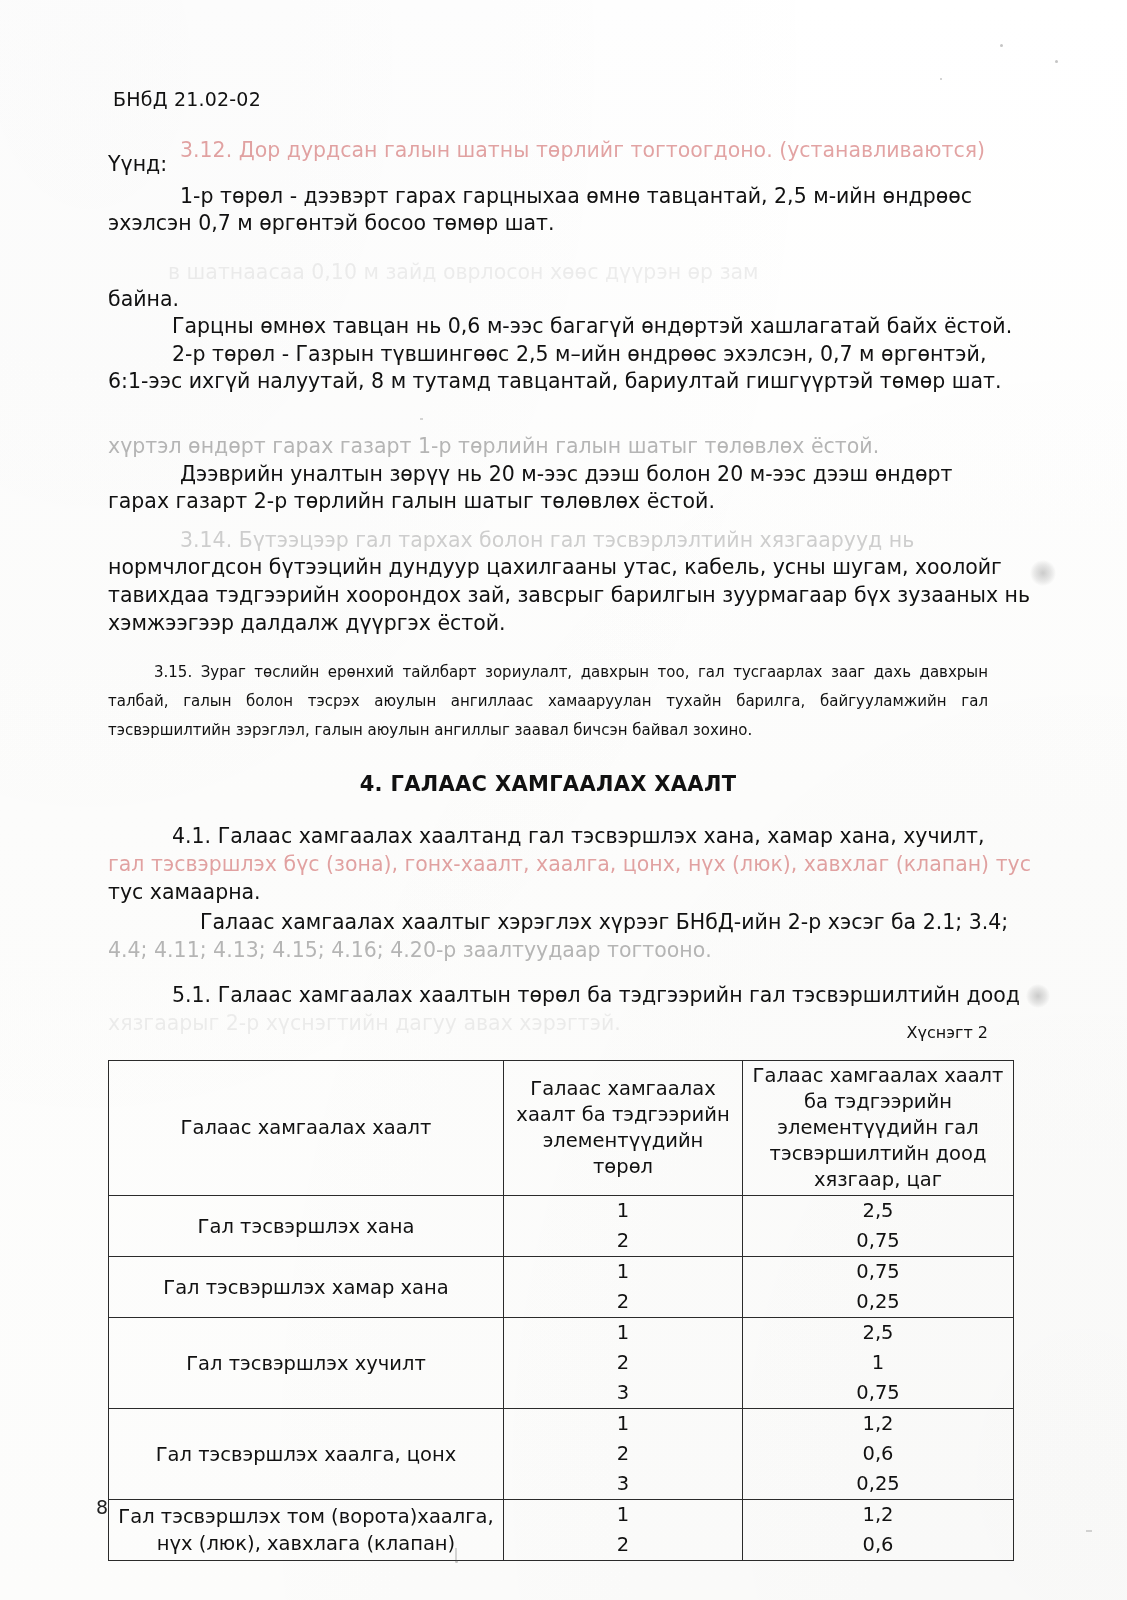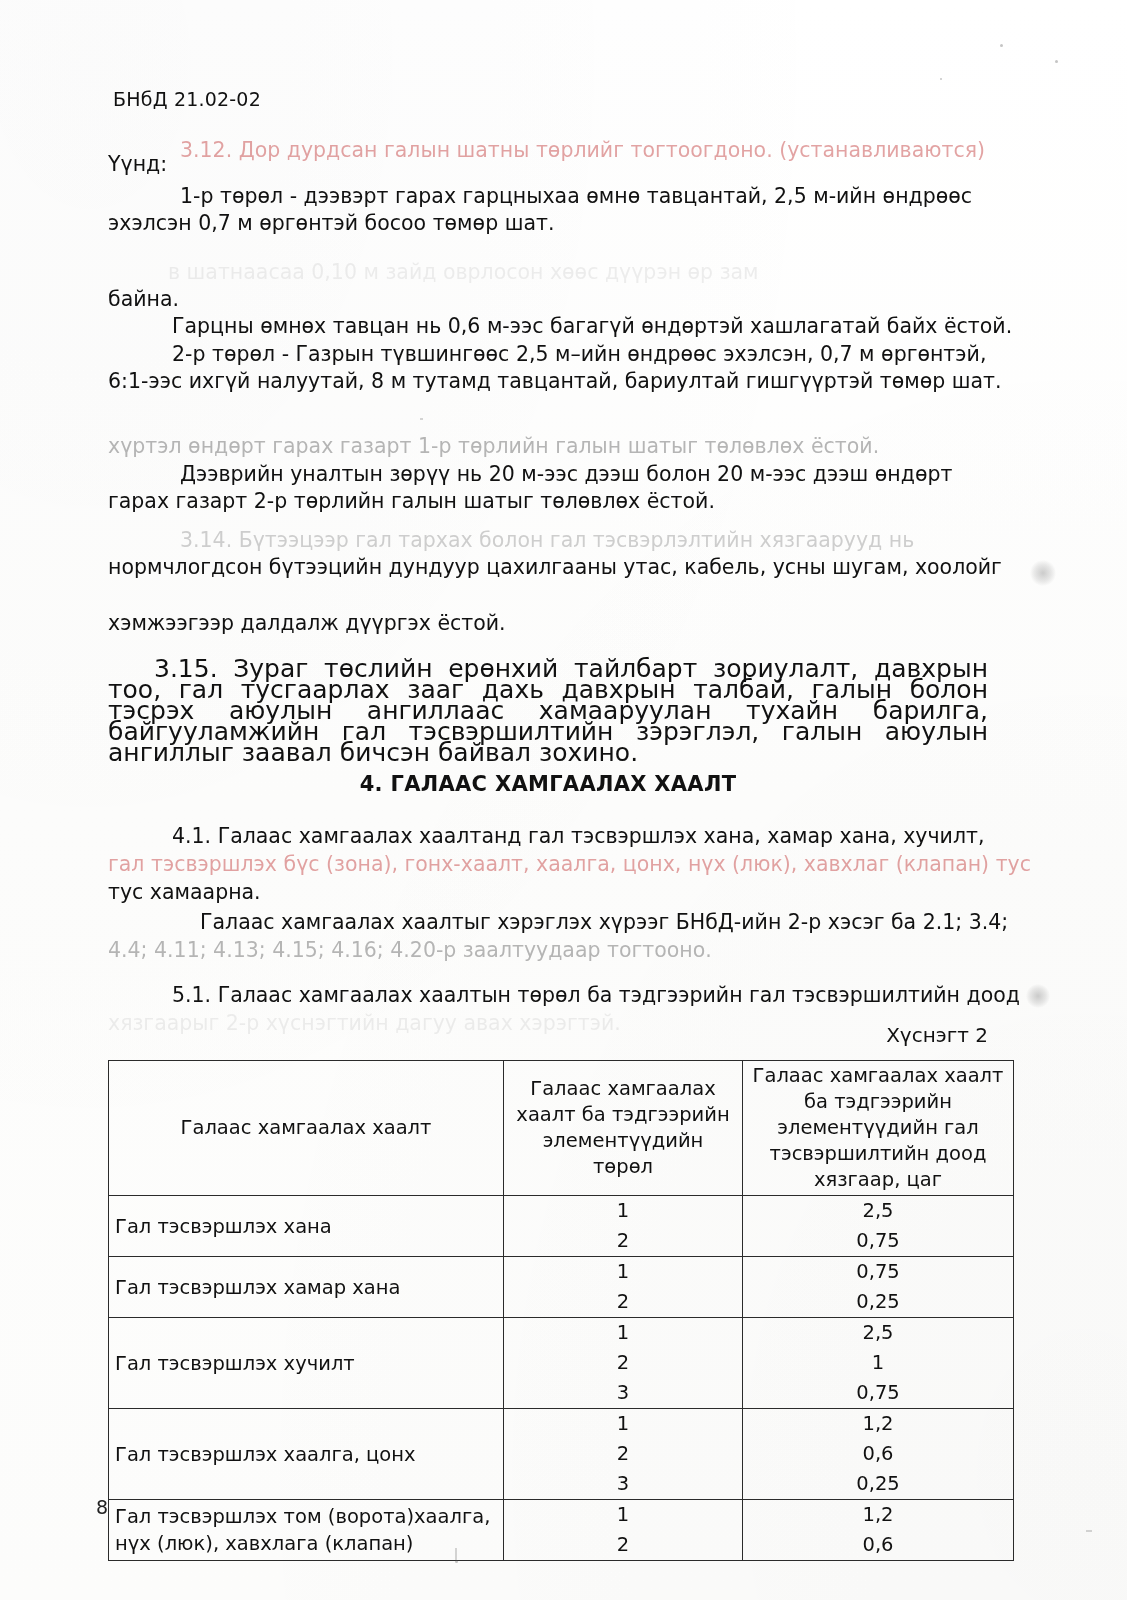--- a/index.html
+++ b/index.html
@@ -40,22 +40,22 @@
     position: absolute;
     left: 113px;
     top: 88px;
     font-weight: normal;
     font-size: 19px;
     letter-spacing: 0.2px;
   }
 
   p.para {
     margin: 0;
-    font-size: 25px;
-    line-height: 21px;
+    font-size: 15px;
+    line-height: 29px;
     text-align: justify;
     text-justify: inter-word;
   }
   .indent { text-indent: 46px; }
 
   
   .faded-1 { color: #9a9a9a; opacity: 0.72; }
   .faded-2 { color: #a8a8a8; opacity: 0.55; filter: blur(0.25px); }
   .faded-3 { color: #b91c1c; opacity: 0.40; filter: blur(0.4px); }
   .faded-4 { color: #c2c2c2; opacity: 0.28; filter: blur(0.55px); }
@@ -70,21 +70,21 @@
   .heading {
     text-align: center;
     font-weight: bold;
     font-size: 21px;
     letter-spacing: 0.3px;
     margin: 0;
   }
 
   .table-caption {
     text-align: right;
-    font-size: 20px;
+    font-size: 16px;
     margin: 0;
   }
 
   table.t2 {
     border-collapse: collapse;
     width: 866px;
     font-size: 19.5px;
     table-layout: fixed;
   }
   table.t2 th, table.t2 td {
@@ -92,21 +92,21 @@
     padding: 2px 6px;
     vertical-align: middle;
   }
   table.t2 th {
     font-weight: normal;
     text-align: center;
     line-height: 26px;
     height: 120px;
   }
   table.t2 td.name {
-    text-align: left;
+    text-align: center;
     line-height: 27px;
   }
   table.t2 td.num {
     text-align: center;
     line-height: 30px;
     padding: 0;
   }
   .sub {
     display: block;
     line-height: 30px;
@@ -166,20 +166,21 @@
   <div class="line-abs" style="left:172px; top:340px;">2-р төрөл - Газрын түвшингөөс 2,5 м–ийн өндрөөс эхэлсэн, 0,7 м өргөнтэй,</div>
   <div class="line-abs" style="left:108px; top:367px;">6:1-ээс ихгүй налуутай, 8 м тутамд тавцантай, бариултай гишгүүртэй төмөр шат.</div>
 
   <div class="line-abs faded-1" style="left:108px; top:432px;">хүртэл өндөрт гарах газарт 1-р төрлийн галын шатыг төлөвлөх ёстой.</div>
 
   <div class="line-abs" style="left:180px; top:460px;">Дээврийн унaлтын зөрүү нь 20 м-ээс дээш болон 20 м-ээс дээш өндөрт</div>
   <div class="line-abs" style="left:108px; top:487px;">гарах газарт 2-р төрлийн галын шатыг төлөвлөх ёстой.</div>
 
   <div class="line-abs faded-2" style="left:180px; top:526px;">3.14. Бүтээцээр гал тархах болон гал тэсвэрлэлтийн хязгаарууд нь</div>
   <div class="line-abs" style="left:108px; top:553px;">нормчлогдсон бүтээцийн дундуур цахилгааны утас, кабель, усны шугам, хоолойг</div>
+  <div class="line-abs" style="left:108px; top:581px;">тавихдаа тэдгээрийн хоорондох зай, завсрыг барилгын зуурмагаар бүх зузааных нь</div>
   <div class="line-abs" style="left:108px; top:609px;">хэмжээгээр далдалж дүүргэх ёстой.</div>
 
   <div class="content" style="top:658px;">
     <p class="para indent">3.15. Зураг төслийн ерөнхий тайлбарт зориулалт, давхрын тоо, гал тусгаарлах зааг дахь давхрын талбай, галын болон тэсрэх аюулын ангиллаас хамааруулан тухайн барилга, байгууламжийн  гал тэсвэршилтийн зэрэглэл, галын аюулын ангиллыг   заавал бичсэн байвал зохино.</p>
   </div>
 
   <div class="content" style="top:772px;">
     <p class="heading">4. ГАЛААС ХАМГААЛАХ ХААЛТ</p>
   </div>
 

